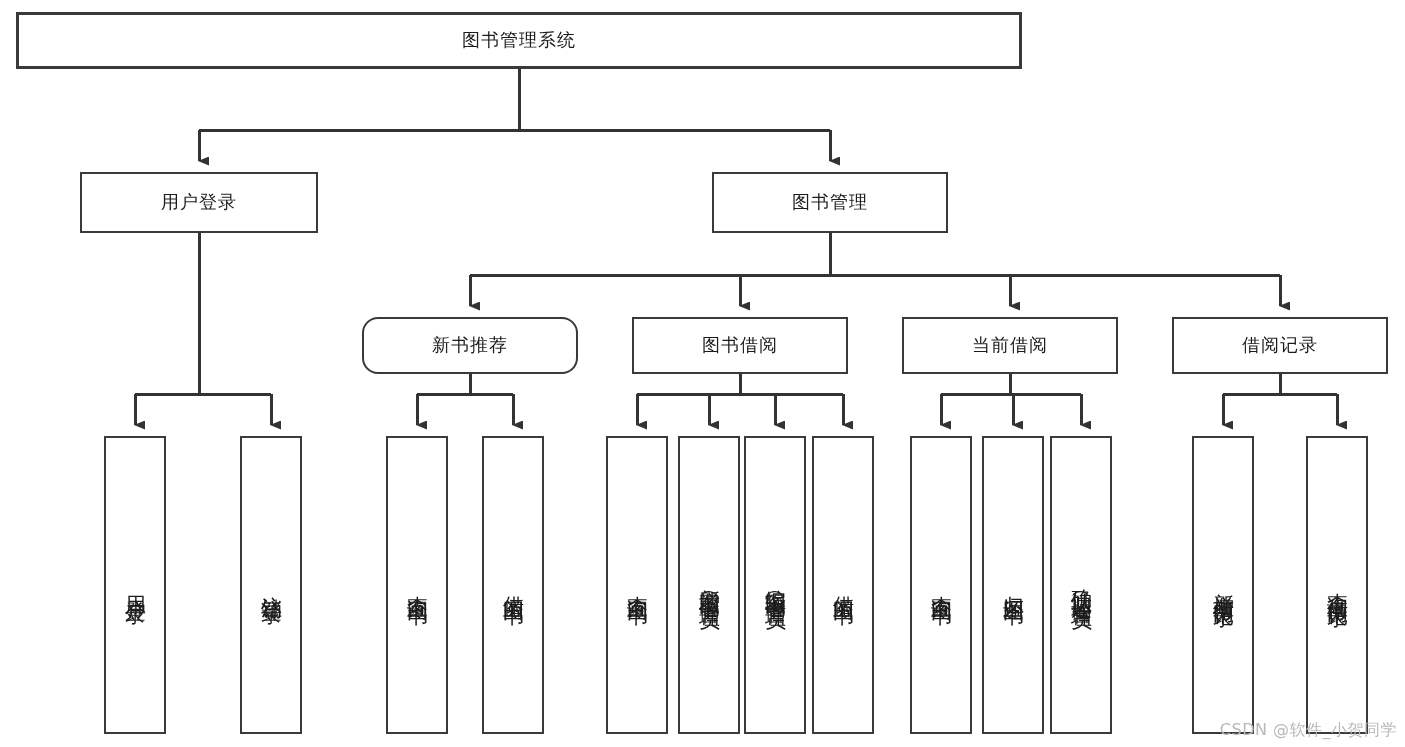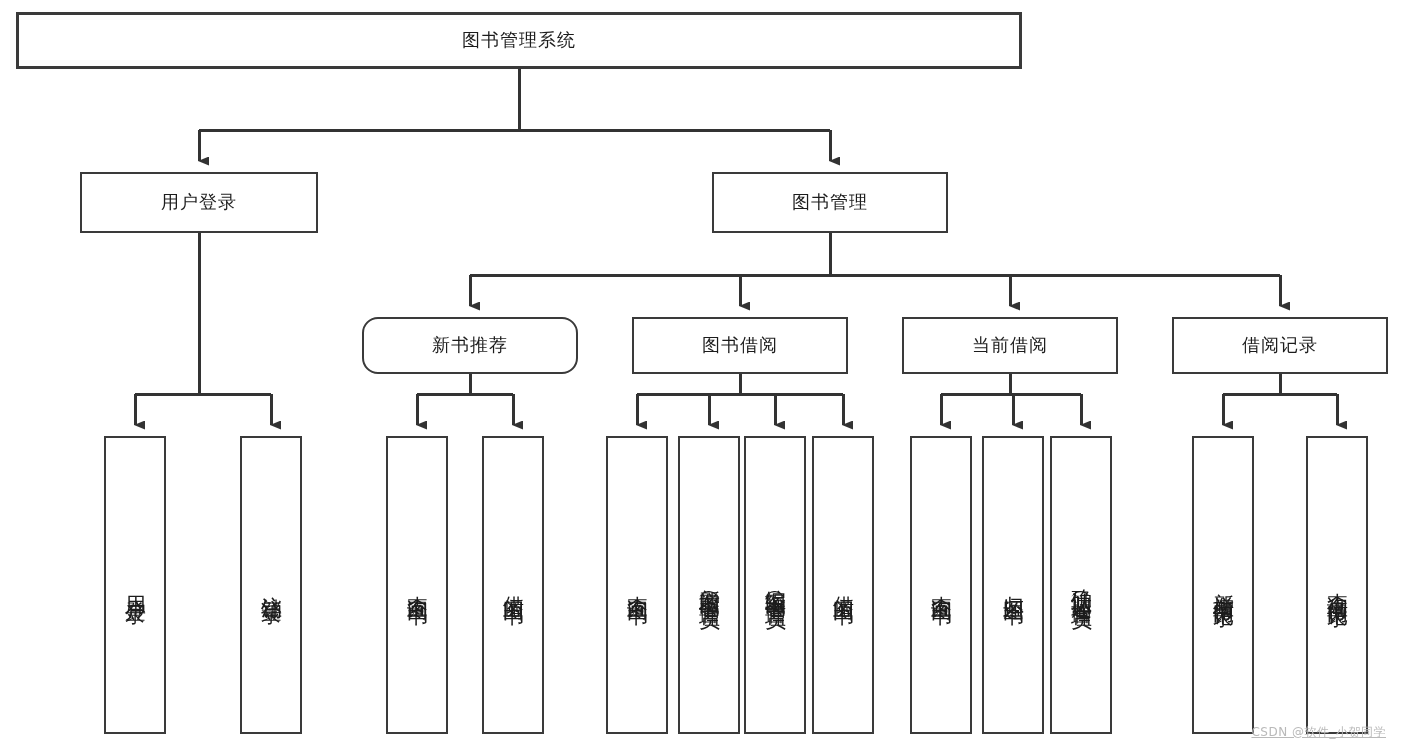--- a/index.html
+++ b/index.html
@@ -33,27 +33,26 @@
     text-orientation:upright;
     white-space:normal;
     letter-spacing:3px;
     font-size:21px;
     line-height:1.0;
     max-height:286px;
   }
   .node-box.root{border-width:3px;}
   .watermark{
     position:absolute;
-    right:19px;bottom:6px;
-    font-size:12px;
+    right:8px;bottom:6px;
+    font-size:16px;
     color:#b9b9b9;
     letter-spacing:0.5px;
     user-select:none;
     white-space:nowrap;
-    text-decoration:underline;
   }
 </style>
 </head>
 <body>
 
 <div id="diagram-root">
   <svg id="tree-svg" viewBox="0 0 1405 747" xmlns="http://www.w3.org/2000/svg">
     <defs>
       <marker id="arrowhead" markerWidth="9" markerHeight="11" refX="4.5" refY="10" orient="auto" markerUnits="userSpaceOnUse">
         <polygon points="0,0 9,0 4.5,11" fill="#333333"></polygon>

